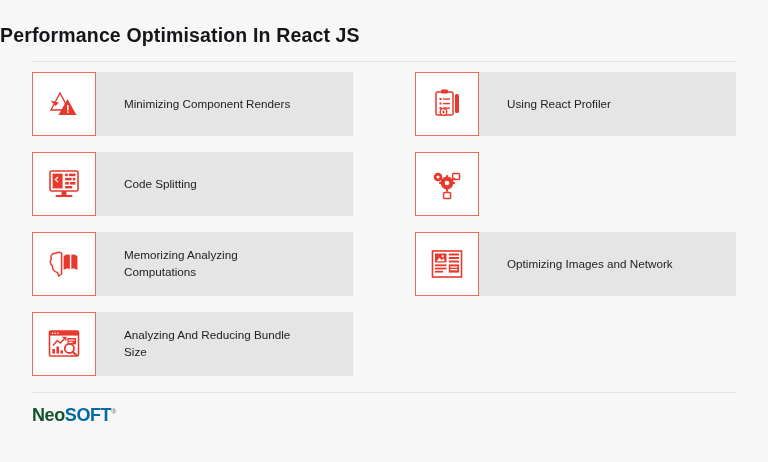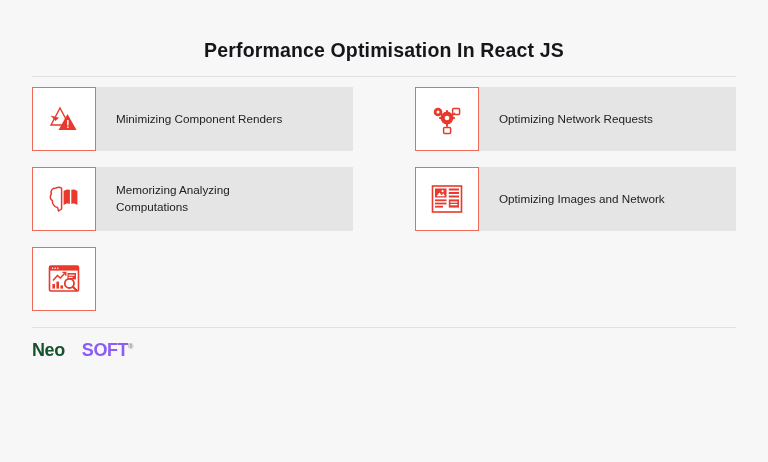--- a/index.html
+++ b/index.html
@@ -18,22 +18,21 @@
   .infographic {
     width: 768px;
     height: 462px;
     position: relative;
     box-sizing: border-box;
     background: #f7f7f7;
   }
 
   
   .header {
-    padding-top: 39px;
-    text-align: center;
+    padding-top: 24px;
   }
   .page-title {
     font-size: 19.5px;
     font-weight: bold;
     color: #16161a;
     letter-spacing: 0.15px;
     margin: 0;
     line-height: 1.2;
   }
   .divider {
@@ -78,21 +77,21 @@
     justify-content: center;
   }
   .card-icon-tile svg {
     display: block;
   }
   .card-body {
     flex: 1 1 auto;
     background: #e5e5e5;
     display: flex;
     align-items: center;
-    padding-left: 20px;
+    padding-left: 28px;
     padding-right: 10px;
     box-sizing: border-box;
   }
   .card-label {
     font-size: 11.7px;
     line-height: 1.45;
     color: #222226;
     font-weight: normal;
     max-width: 180px;
   }
@@ -104,21 +103,21 @@
     padding-top: 13px;
   }
   .logo {
     font-size: 18px;
     font-weight: bold;
     letter-spacing: -0.4px;
     line-height: 1;
     display: inline-block;
   }
   .logo-neo { color: #14532d; }
-  .logo-soft { color: #8b5cf6; padding-left: 17px; }
+  .logo-soft { color: #0369a1; }
   .logo-tm {
     color: #8a8a8a;
     font-size: 7px;
     vertical-align: super;
     font-weight: bold;
   }
 </style>
 </head>
 <body>
 
@@ -140,42 +139,80 @@
           <rect x="20.1" y="18" width="1.5" height="5.4" fill="#ffffff"></rect>
           <rect x="20.1" y="24.4" width="1.5" height="1.5" fill="#ffffff"></rect>
           <path d="M3.5 13.5 L12 15.8 L8.4 18.9 Z" fill="#e8392c"></path>
         </svg>
       </div>
       <div class="card-body">
         <div class="card-label">Minimizing Component Renders</div>
       </div>
     </div>
 
-
-
+    <div class="card">
+      <div class="card-icon-tile">
+        <svg width="34" height="34" viewBox="0 0 34 34" aria-hidden="true">
+          <rect x="6" y="5" width="17" height="23" rx="1.6" fill="none" stroke="#e8392c" stroke-width="1.5"></rect>
+          <rect x="11" y="2.5" width="7" height="4" rx="1" fill="#e8392c"></rect>
+          <rect x="9.5" y="11" width="2" height="2" fill="#e8392c"></rect>
+          <rect x="13" y="11.4" width="7" height="1.4" fill="#e8392c"></rect>
+          <rect x="9.5" y="15.5" width="2" height="2" fill="#e8392c"></rect>
+          <rect x="13" y="15.9" width="7" height="1.4" fill="#e8392c"></rect>
+          <rect x="9.5" y="20" width="2" height="2" fill="#e8392c"></rect>
+          <rect x="13" y="20.4" width="7" height="1.4" fill="#e8392c"></rect>
+          <rect x="25" y="7" width="4" height="19" rx="1.6" fill="#e8392c"></rect>
+          <circle cx="13.5" cy="25" r="3.3" fill="#ffffff" stroke="#e8392c" stroke-width="1.3"></circle>
+          <path d="M12 25 h3 M13.5 23.5 v3" stroke="#e8392c" stroke-width="1.1"></path>
+        </svg>
+      </div>
+      <div class="card-body">
+        <div class="card-label">Using React Profiler</div>
+      </div>
+    </div>
+
+
+    <div class="card">
+      <div class="card-icon-tile">
+        <svg width="34" height="34" viewBox="0 0 34 34" aria-hidden="true">
+          <rect x="3" y="4" width="28" height="20" rx="1.6" fill="none" stroke="#e8392c" stroke-width="1.6"></rect>
+          <rect x="5.6" y="6.6" width="10" height="14.8" fill="#e8392c"></rect>
+          <path d="M11 10 L8.4 12.6 L11 15.2" fill="none" stroke="#ffffff" stroke-width="1.2"></path>
+          <rect x="18.2" y="6.6" width="2.6" height="2.6" fill="#e8392c"></rect>
+          <rect x="22" y="6.6" width="6.4" height="2.6" fill="#e8392c"></rect>
+          <rect x="18.2" y="10.8" width="6.4" height="2.6" fill="#e8392c"></rect>
+          <rect x="25.8" y="10.8" width="2.6" height="2.6" fill="#e8392c"></rect>
+          <rect x="18.2" y="15" width="3.6" height="2.6" fill="#e8392c"></rect>
+          <rect x="23" y="15" width="5.4" height="2.6" fill="#e8392c"></rect>
+          <rect x="18.2" y="19" width="7" height="2.4" fill="#e8392c"></rect>
+          <rect x="14.6" y="24" width="4.8" height="4" fill="#e8392c"></rect>
+          <rect x="8.5" y="28" width="17" height="2" rx="1" fill="#e8392c"></rect>
+        </svg>
+      </div>
+      <div class="card-body">
+        <div class="card-label">Code Splitting</div>
+      </div>
+    </div>
 
     <div class="card">
       <div class="card-icon-tile">
         <svg width="34" height="34" viewBox="0 0 34 34" aria-hidden="true">
           <path d="M9 11 L17 17 L25 11" fill="none" stroke="#e8392c" stroke-width="1.4"></path>
           <path d="M17 17 v8" fill="none" stroke="#e8392c" stroke-width="1.4"></path>
           <circle cx="17" cy="16" r="6.4" fill="#e8392c"></circle>
           <circle cx="17" cy="16" r="2.3" fill="#ffffff"></circle>
           <rect x="16" y="8.2" width="2" height="3" fill="#e8392c"></rect>
           <rect x="16" y="20.8" width="2" height="3" fill="#e8392c"></rect>
           <rect x="9.2" y="15" width="3" height="2" fill="#e8392c"></rect>
           <rect x="21.8" y="15" width="3" height="2" fill="#e8392c"></rect>
           <circle cx="8" cy="10" r="4.3" fill="#e8392c"></circle>
           <circle cx="8" cy="10" r="1.5" fill="#ffffff"></circle>
           <rect x="22.6" y="6.4" width="7" height="6" rx="1" fill="none" stroke="#e8392c" stroke-width="1.5"></rect>
           <rect x="13.6" y="25.4" width="7" height="6" rx="1" fill="none" stroke="#e8392c" stroke-width="1.5"></rect>
         </svg>
-      </div>
-      <div class="card-body">
-        <div class="card-label">Optimizing Network Requests</div>
       </div>
     </div>
 
     <div class="card">
       <div class="card-icon-tile">
         <svg width="34" height="34" viewBox="0 0 34 34" aria-hidden="true">
           <path d="M9 6 C5 6 3 9 4.4 12 C2.6 14 3 17.4 5.4 18.6 C5 22 7.4 25 10.6 25.6 L11.6 29 L14.6 27 L14.6 6.4 C13 5 10.8 5.2 9 6 Z" fill="none" stroke="#e8392c" stroke-width="1.5" stroke-linejoin="round"></path>
           <path d="M16.6 9 C18.6 7.4 21.2 7 23.6 8 V22 C21.2 21 18.6 21.4 16.6 23 Z" fill="#e8392c"></path>
           <path d="M30.4 9 C28.4 7.4 25.8 7 23.6 8 V22 C25.8 21 28.4 21.4 30.4 23 Z" fill="#e8392c"></path>
           <rect x="22.9" y="7.4" width="1.4" height="15.2" fill="#ffffff"></rect>
@@ -222,20 +259,23 @@
           <rect x="21.6" y="14.8" width="4" height="1.1" fill="#ffffff"></rect>
           <path d="M6 18.6 L10.4 13.6 L13.4 16 L18.2 10.8" fill="none" stroke="#e8392c" stroke-width="1.5"></path>
           <path d="M15.4 10.4 h3.4 v3.4" fill="none" stroke="#e8392c" stroke-width="1.4"></path>
           <rect x="5.4" y="22" width="2.6" height="4.6" fill="#e8392c"></rect>
           <rect x="9.4" y="19.6" width="2.6" height="7" fill="#e8392c"></rect>
           <rect x="13.4" y="23.4" width="2.6" height="3.2" fill="#e8392c"></rect>
           <circle cx="22.4" cy="21.4" r="4.6" fill="none" stroke="#e8392c" stroke-width="1.8"></circle>
           <path d="M25.8 24.8 L29.4 28.2" stroke="#e8392c" stroke-width="2.2" stroke-linecap="round"></path>
         </svg>
       </div>
+      <div class="card-body">
+        <div class="card-label">Analyzing And Reducing Bundle Size</div>
+      </div>
     </div>
 
   </div>
 
   <div class="divider divider-bottom"></div>
 
   <div class="footer">
     <div class="logo"><span class="logo-neo">Neo</span><span class="logo-soft">SOFT</span><span class="logo-tm">®</span></div>
   </div>
 

